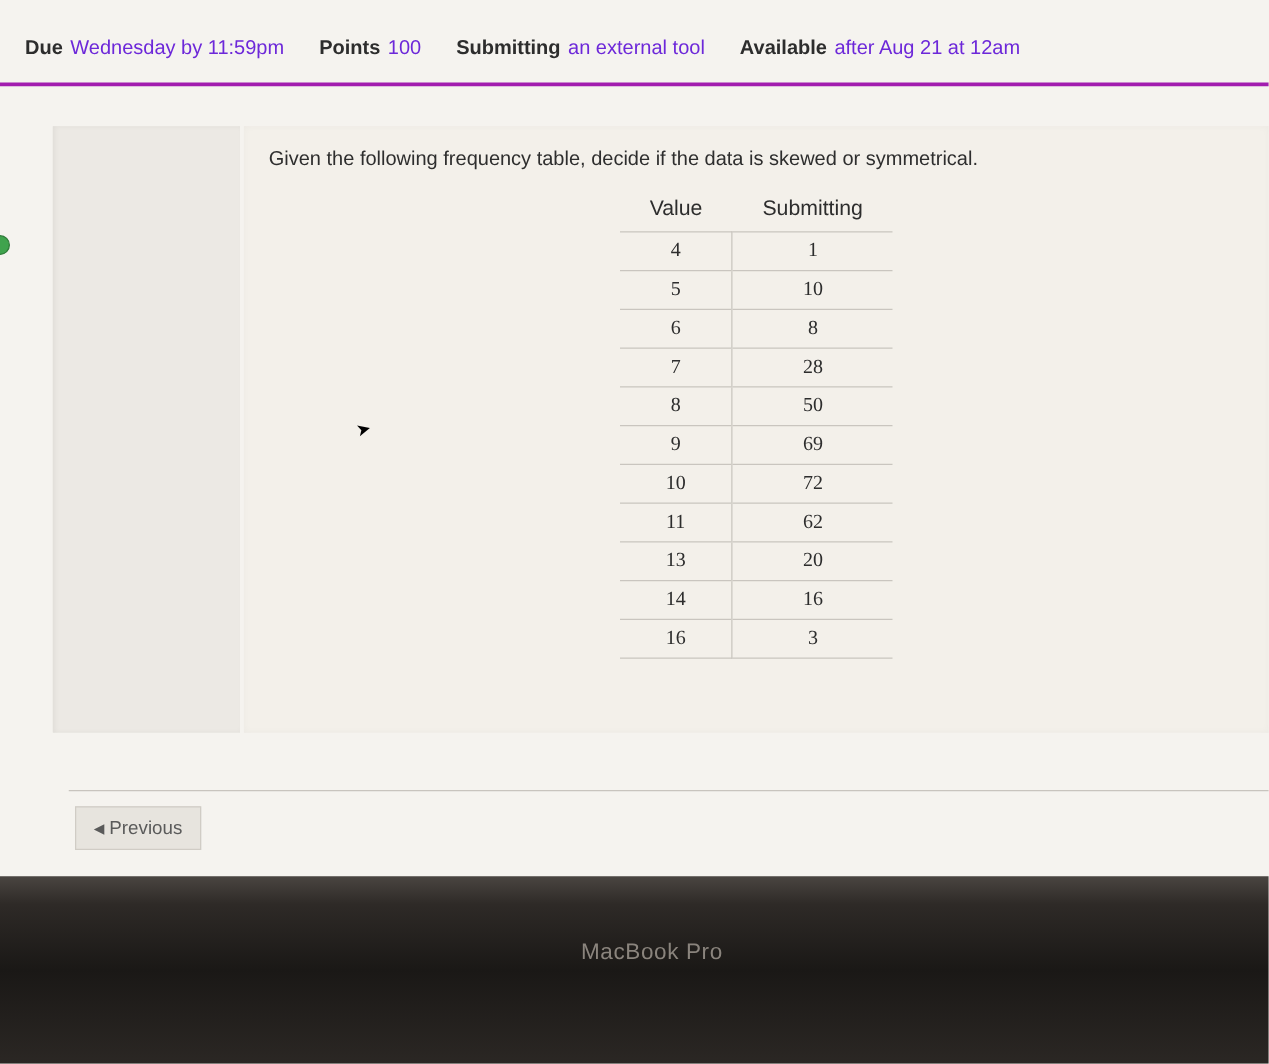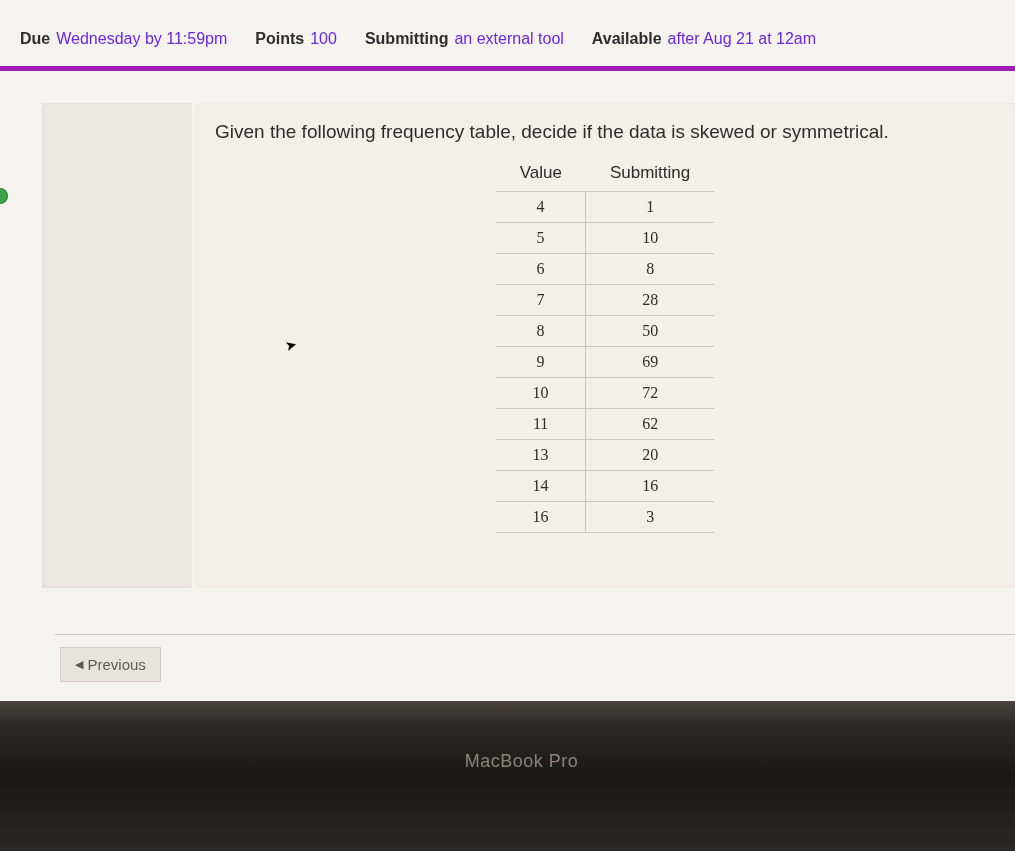--- a/index.html
+++ b/index.html
@@ -12,21 +12,21 @@
       background: #f5f3ef;
       width: 1015px;
       height: 851px;
       position: relative;
       overflow: hidden;
     }
     .assignment-header {
       display: flex;
       gap: 28px;
       padding: 30px 20px 18px 20px;
-      border-bottom: 5px solid #a21caf;
+      border-bottom: 3px solid #a21caf;
       font-size: 16px;
       color: #2d2d2d;
     }
     .assignment-header .item {
       display: flex;
       gap: 6px;
     }
     .assignment-header .label {
       font-weight: 700;
     }
@@ -50,21 +50,21 @@
       position: absolute;
       left: 195px;
       top: 32px;
       right: 0;
       height: 485px;
       background: #f3f0ea;
       padding: 18px 20px;
       box-shadow: inset 0 0 6px rgba(0,0,0,0.03);
     }
     .question-text {
-      font-size: 19px;
+      font-size: 16px;
       color: #2e2e2e;
       margin-bottom: 4px;
     }
     .freq-table {
       border-collapse: collapse;
       margin: 16px auto;
       font-size: 16px;
       color: #2d2d2d;
     }
     .freq-table th {

